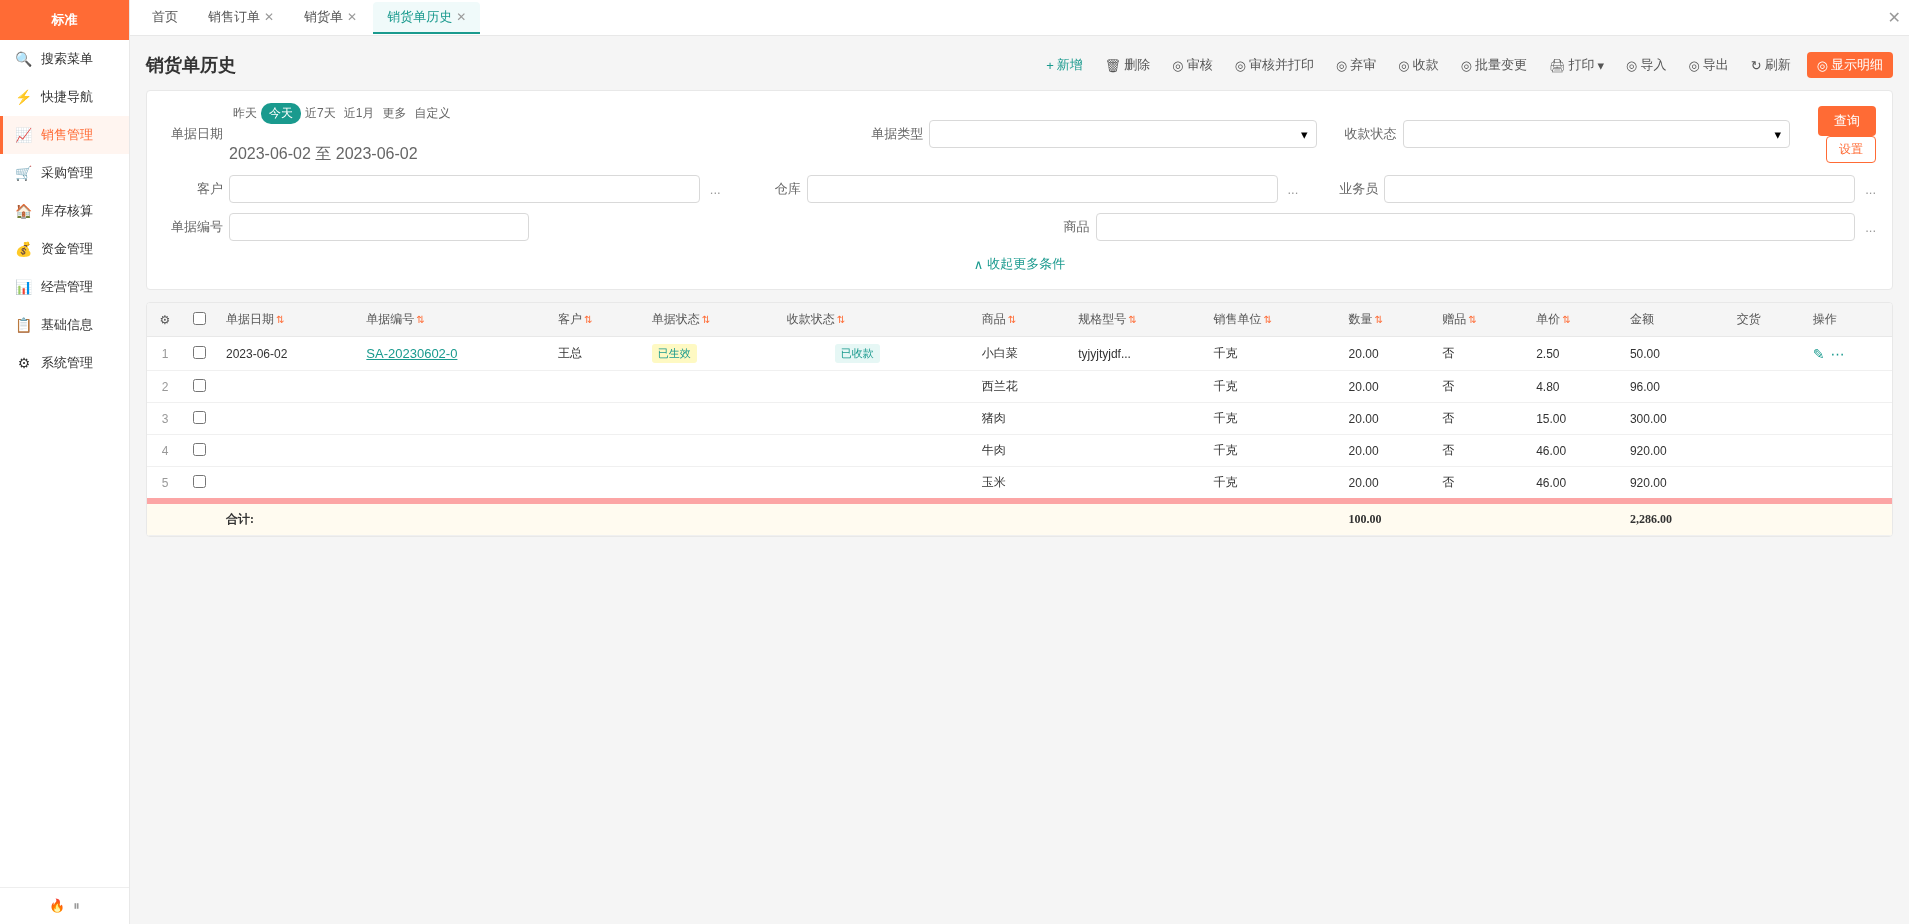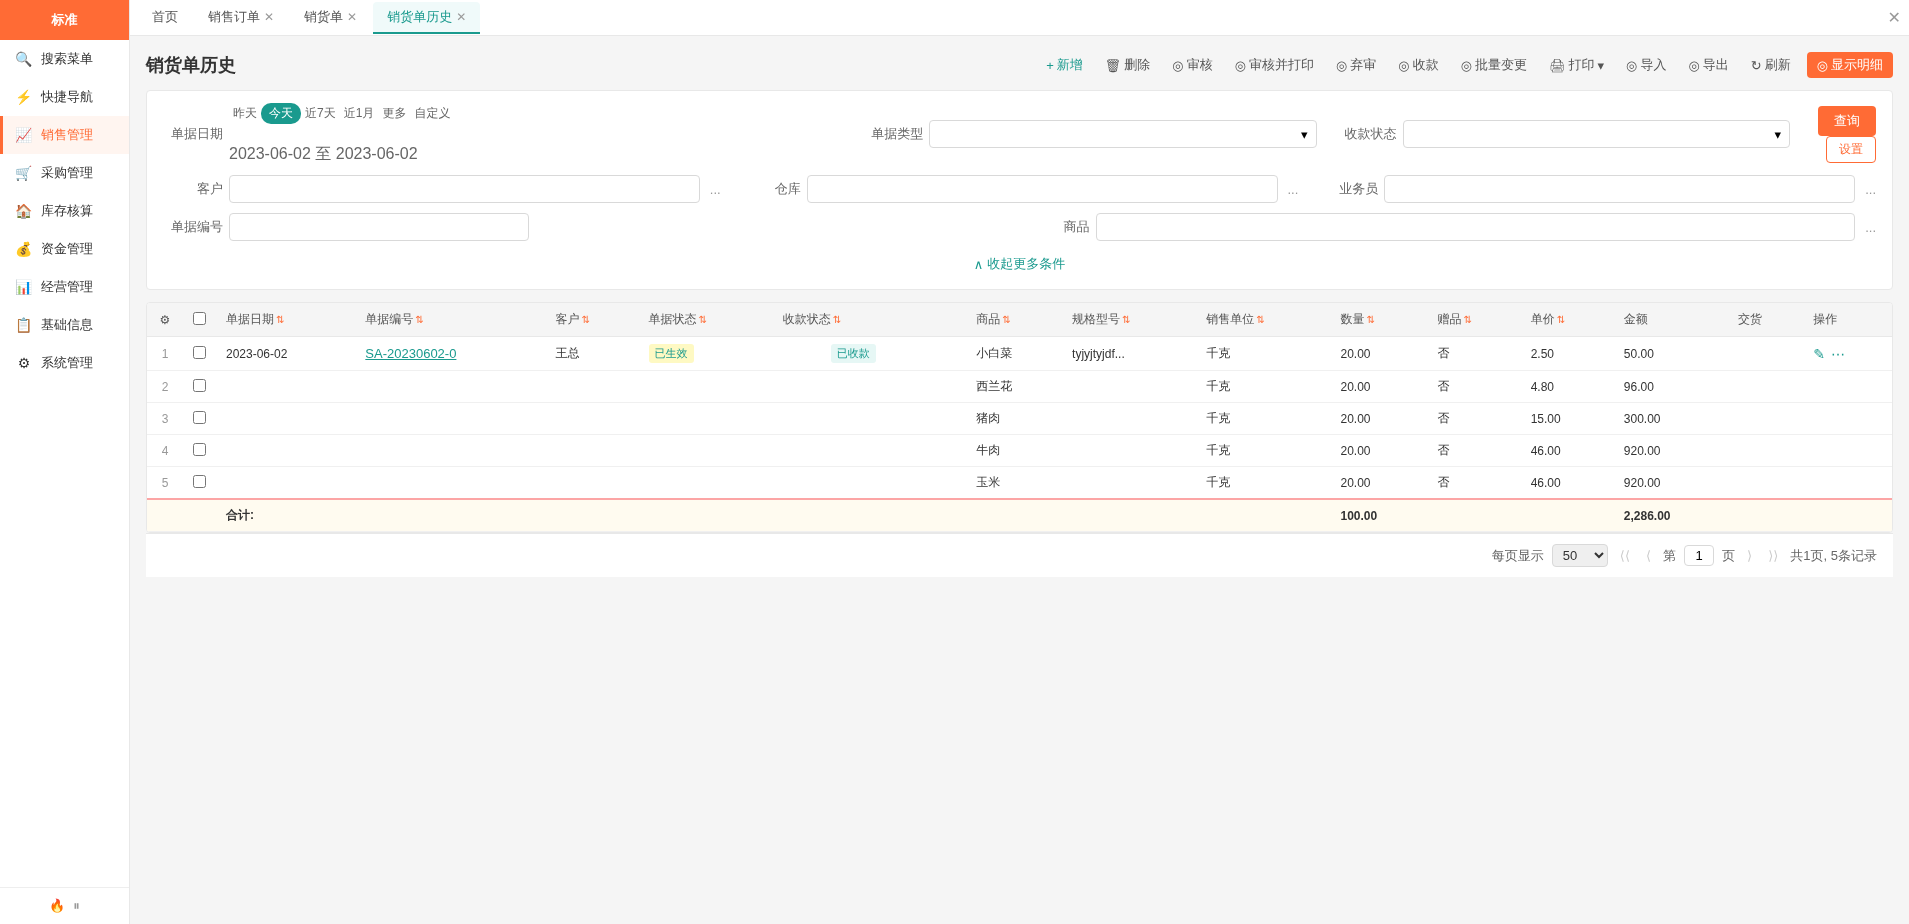--- a/index.html
+++ b/index.html
@@ -224,21 +224,21 @@
     }
     .status-active { background: #fef9c3; color: #1a9a8e; }
     .status-paid { background: #e6f7f5; color: #1a9a8e; margin-left: 48px; }
     .link-text { color: #1a9a8e; cursor: pointer; text-decoration: underline; }
     .action-icons { display: flex; gap: 6px; }
     .action-icon { color: #1a9a8e; cursor: pointer; font-size: 14px; }
     .row-num { color: #999; text-align: center; }
 
     
     .total-row { background: #fffbf0; }
-    .total-row td { font-weight: 500; color: #333; border-top: 2px solid #fca5a5; }
+    .total-row td { font-weight: 500; color: #333; border-top: 6px solid #fca5a5; font-family: Liberation Serif, serif; }
 
     
     .pagination {
       display: flex;
       align-items: center;
       justify-content: flex-end;
       padding: 10px 16px;
       background: #fff;
       border-top: 1px solid #e8e8e8;
       gap: 8px;
@@ -603,31 +603,15 @@
             <td style="font-weight:bold;">100.00</td>
             <td></td>
             <td></td>
             <td style="font-weight:bold;">2,286.00</td>
             <td colspan="2"></td>
           </tr>
         </tfoot>
       </table>
     </div>
 
-    <div class="pagination">
-      <span class="page-size-label">每页显示</span>
-      <select class="page-size-select">
-        <option>50</option>
-        <option>100</option>
-        <option>200</option>
-      </select>
-      <span class="page-nav disabled">⟨⟨</span>
-      <span class="page-nav disabled">⟨</span>
-      <span class="page-info">第</span>
-      <input class="page-num-input" value="1" style="">
-      <span class="page-info">页</span>
-      <span class="page-nav disabled">⟩</span>
-      <span class="page-nav disabled">⟩⟩</span>
-      <span class="page-info">共1页, 5条记录</span>
-    </div>
 
   </div>
 </div>
 
 </body></html>

